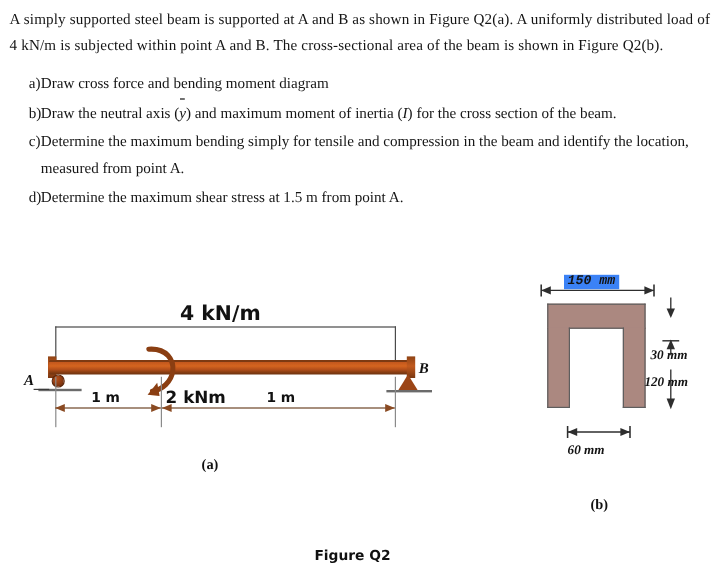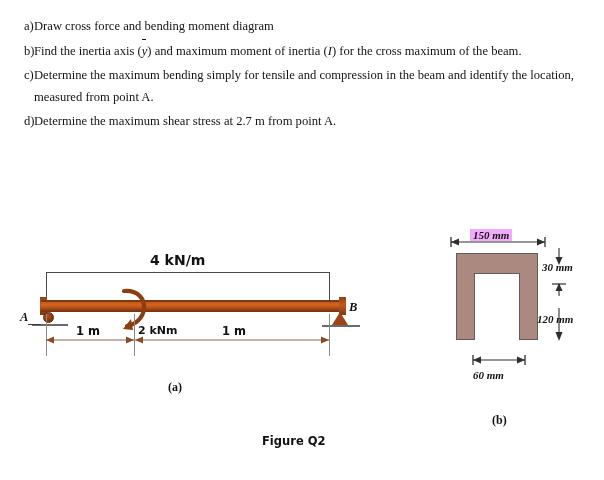--- a/index.html
+++ b/index.html
@@ -86,21 +86,21 @@
     left: 46px; top: 44px;
     width: 284px; height: 28px;
     border: 1px solid #4a4a4a;
     border-bottom: none;
     box-sizing: border-box;
   }
   #udl-label {
     position: absolute;
     left: 150px; top: 24px;
     font-family: "DejaVu Sans", "Liberation Sans", sans-serif;
-    font-size: 14px;
+    font-size: 17px;
     font-weight: bold;
     color: #121212;
     white-space: nowrap;
   }
 
   
   #beam {
     position: absolute;
     left: 41px; top: 72px;
     width: 304px; height: 12px;
@@ -172,21 +172,21 @@
   
   #moment {
     position: absolute;
     left: 118px; top: 58px;
     width: 34px; height: 46px;
   }
   #moment-label {
     position: absolute;
     left: 138px; top: 96px;
     font-family: "DejaVu Sans", "Liberation Sans", sans-serif;
-    font-size: 11px;
+    font-size: 14px;
     font-weight: bold;
     color: #111;
     white-space: nowrap;
   }
 
   
   #dims {
     position: absolute;
     left: 0; top: 0;
     width: 400px; height: 200px;
@@ -254,50 +254,51 @@
     font-family: "Liberation Serif", "DejaVu Serif", serif;
     font-style: italic;
     font-weight: bold;
     font-size: 11px;
     color: #141414;
     white-space: nowrap;
   }
 
   #figure-caption {
     position: absolute;
-    left: 262px; top: 434px;
+    left: 262px; top: 456px;
     font-family: "DejaVu Sans", "Liberation Sans", sans-serif;
     font-size: 11.5px;
     font-weight: bold;
     color: #111;
   }
 
   svg { display: block; overflow: visible; }
 </style>
 </head>
 <body>
 
 <div id="prose">
+  <p class="para">A simply supported steel beam is supported at A and B as shown in Figure Q2(a). A uniformly distributed load of 4 kN/m is subjected within point A and B. The cross-sectional area of the beam is shown in Figure Q2(b).</p>
 
   <ul id="list">
     <li>
       <span class="li-marker">a)</span>
       <span class="li-text"><span>Draw cross force and bending moment diagram</span></span>
     </li>
     <li>
       <span class="li-marker">b)</span>
-      <span class="li-text"><span>Find the inertia axis (</span><span class="ybar">y</span><span>) and maximum moment of inertia (</span><em>I</em><span>) for the cross maximum of the beam.</span></span>
+      <span class="li-text"><span>Draw the neutral axis (</span><span class="ybar">y</span><span>) and maximum moment of inertia (</span><em>I</em><span>) for the cross section of the beam.</span></span>
     </li>
     <li>
       <span class="li-marker">c)</span>
       <span class="li-text"><span>Determine the maximum bending simply for tensile and compression in the beam and identify the location, measured from point A.</span></span>
     </li>
     <li>
       <span class="li-marker">d)</span>
-      <span class="li-text"><span>Determine the maximum shear stress at 2.7 m from point A.</span></span>
+      <span class="li-text"><span>Determine the maximum shear stress at 1.5 m from point A.</span></span>
     </li>
   </ul>
 </div>
 
 <div id="figures">
 
   <div id="fig-a">
 
     <div id="udl-bracket"></div>
     <div id="udl-label">4 kN/m</div>
@@ -348,42 +349,42 @@
 
   <div id="fig-b">
 
     <svg style="position:absolute; left:16px; top:7px;" width="104" height="14" viewBox="0 0 104 14">
       <line x1="5" y1="7" x2="99" y2="7" stroke="#2e2e2e" stroke-width="1.1"></line>
       <line x1="5" y1="2" x2="5" y2="12" stroke="#2e2e2e" stroke-width="1.3"></line>
       <line x1="99" y1="2" x2="99" y2="12" stroke="#2e2e2e" stroke-width="1.3"></line>
       <path d="M 5 7 L 13 3.6 L 13 10.4 Z" fill="#2e2e2e"></path>
       <path d="M 99 7 L 91 3.6 L 91 10.4 Z" fill="#2e2e2e"></path>
     </svg>
-    <div class="mm-text" style="left:40px; top:1px; background:#f0abfc; padding:0 3px;">150 mm</div>
+    <div class="mm-text" style="left:40px; top:1px; background:#3b82f6; padding:0 3px;font-family:Liberation Mono, monospace;">150 mm</div>
 
     <div id="section-shape">
       <div id="sec-top" class="sec-part"></div>
       <div id="sec-left" class="sec-part"></div>
       <div id="sec-right" class="sec-part"></div>
       <div id="sec-innerline"></div>
     </div>
 
     <svg style="position:absolute; left:118px; top:18px;" width="22" height="100" viewBox="0 0 22 100">
 
       <line x1="11" y1="2" x2="11" y2="17" stroke="#2e2e2e" stroke-width="1.1"></line>
       <path d="M 11 19 L 7.5 11 L 14.5 11 Z" fill="#2e2e2e"></path>
 
       <line x1="4" y1="38" x2="18" y2="38" stroke="#2e2e2e" stroke-width="1.2"></line>
       <line x1="11" y1="38" x2="11" y2="50" stroke="#2e2e2e" stroke-width="1.1"></line>
       <path d="M 11 37 L 7.5 45 L 14.5 45 Z" fill="#2e2e2e"></path>
 
       <line x1="11" y1="62" x2="11" y2="92" stroke="#2e2e2e" stroke-width="1.1"></line>
       <path d="M 11 95 L 7.5 86 L 14.5 86 Z" fill="#2e2e2e"></path>
     </svg>
-    <div class="mm-text" style="left:112px; top:33px;">30 mm</div>
+    <div class="mm-text" style="left:112px; top:62px;">30 mm</div>
     <div class="mm-text" style="left:107px; top:85px;text-align:center;">120 mm</div>
 
     <svg style="position:absolute; left:38px; top:125px;" width="62" height="14" viewBox="0 0 62 14">
       <line x1="5" y1="7" x2="57" y2="7" stroke="#2e2e2e" stroke-width="1.1"></line>
       <line x1="5" y1="2" x2="5" y2="12" stroke="#2e2e2e" stroke-width="1.3"></line>
       <line x1="57" y1="2" x2="57" y2="12" stroke="#2e2e2e" stroke-width="1.3"></line>
       <path d="M 5 7 L 13 3.6 L 13 10.4 Z" fill="#2e2e2e"></path>
       <path d="M 57 7 L 49 3.6 L 49 10.4 Z" fill="#2e2e2e"></path>
     </svg>
     <div class="mm-text" style="left:43px; top:141px;">60 mm</div>

